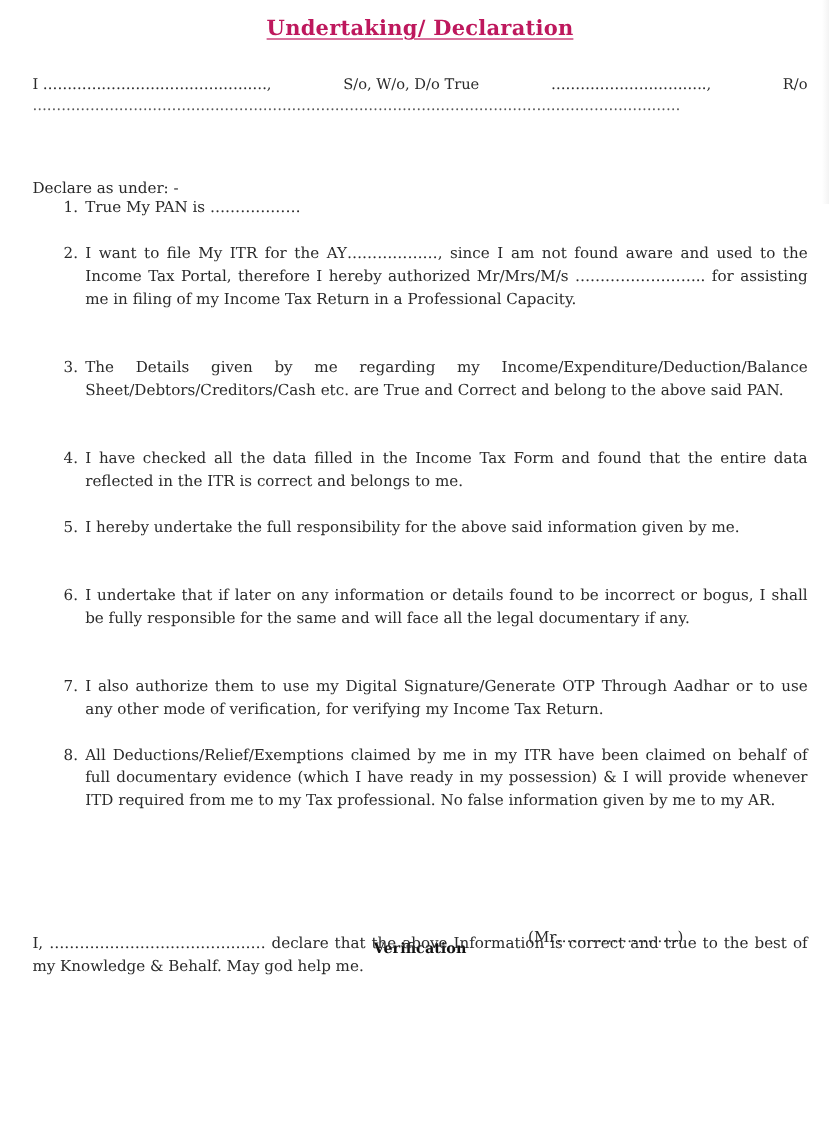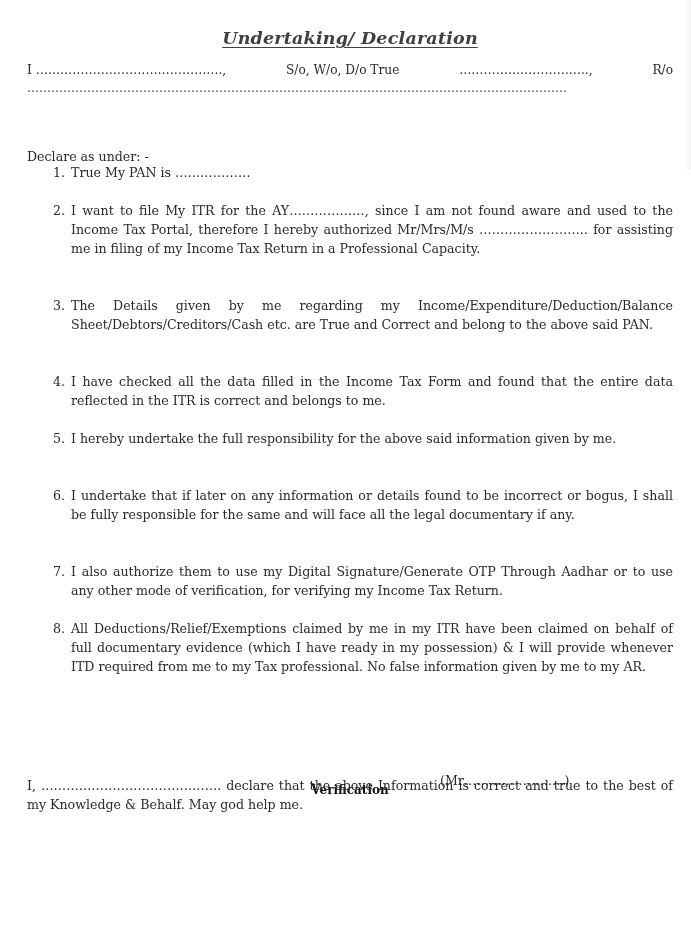--- a/index.html
+++ b/index.html
@@ -8,25 +8,25 @@
       font-family: "DejaVu Serif", "Liberation Serif", serif;
       color: #2a2a2a;
       font-size: 12.6px;
     }
     .edge-strip {
       position: absolute; top: 0; right: 0; width: 6px; height: 170px;
       background: linear-gradient(to right, #ffffff, #f3f3f3);
     }
     .page { position: absolute; left: 27px; top: 0; width: 646px; }
     .title {
-      position: absolute; left: 0; width: 646px; top: 28px;
+      position: absolute; left: 0; width: 646px; top: 14px;
       text-align: center; font-weight: bold; font-size: 17.5px;
       text-decoration: underline; text-underline-offset: 3px;
-      color: #404040;
-      font-family: "DejaVu Serif", serif; letter-spacing: 0.2px; font-style: italic;
+      color: #be185d;
+      font-family: "DejaVu Serif", serif; letter-spacing: 0.2px;
     }
     .intro-line {
       position: absolute; left: 0; width: 646px; top: 61px;
       display: flex; justify-content: space-between; white-space: nowrap;
       line-height: 19px; font-size: 12.2px;
     }
     .intro-dots {
       position: absolute; left: 0; top: 79px; width: 640px;
       white-space: nowrap; overflow: hidden; line-height: 19px; font-size: 12px; color: #555;
     }

